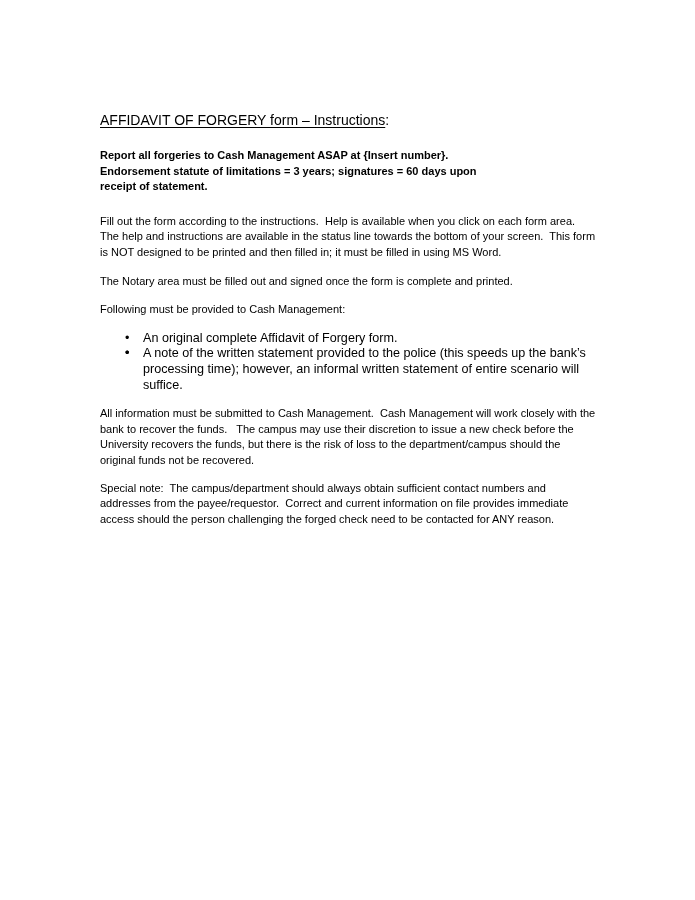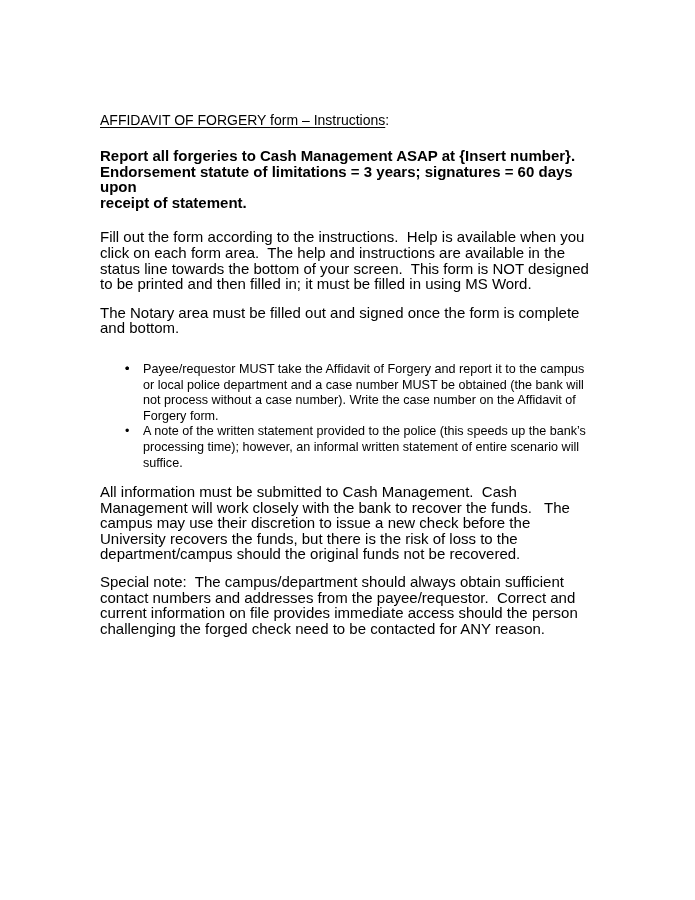--- a/index.html
+++ b/index.html
@@ -33,21 +33,21 @@
     line-height: 17px;
     font-weight: normal;
     margin: 0 0 0 0;
     white-space: nowrap;
   }
   .doc-title .u {
     text-decoration: underline;
     text-underline-offset: 2px;
   }
   .para {
-    font-size: 15px;
+    font-size: 11px;
     line-height: 15.6px;
     margin: 0;
     text-align: left;
     white-space: pre-wrap;
   }
   .para.bold {
     font-weight: bold;
   }
   .gap-lg { height: 19px; }
   .gap-md { height: 13px; }
@@ -85,34 +85,35 @@
     <p class="para bold">Report all forgeries to Cash Management ASAP at {Insert number}.
 Endorsement statute of limitations = 3 years; signatures = 60 days upon
 receipt of statement.</p>
 
     <div class="gap-lg"></div>
 
     <p class="para">Fill out the form according to the instructions.  Help is available when you click on each form area.  The help and instructions are available in the status line towards the bottom of your screen.  This form is NOT designed to be printed and then filled in; it must be filled in using MS Word.</p>
 
     <div class="gap-md"></div>
 
-    <p class="para">The Notary area must be filled out and signed once the form is complete and bottom.</p>
+    <p class="para">The Notary area must be filled out and signed once the form is complete and printed.</p>
 
     <div class="gap-md"></div>
 
+    <p class="para">Following must be provided to Cash Management:</p>
 
     <div class="gap-md"></div>
 
     <ul class="bullets">
       <li class="bullet-item">
         <span class="bullet-dot">•</span>
+        <span>An original complete Affidavit of Forgery form.</span>
       </li>
       <li class="bullet-item">
         <span class="bullet-dot">•</span>
-        <span>Payee/requestor MUST take the Affidavit of Forgery and report it to the campus or local police department and a case number MUST be obtained (the bank will not process without a case number).  Write the case number on the Affidavit of Forgery form.</span>
       </li>
       <li class="bullet-item">
         <span class="bullet-dot">•</span>
         <span>A note of the written statement provided to the police (this speeds up the bank’s processing time); however, an informal written statement of entire scenario will suffice.</span>
       </li>
     </ul>
 
     <div class="gap-md"></div>
 
     <p class="para">All information must be submitted to Cash Management.  Cash Management will work closely with the bank to recover the funds.   The campus may use their discretion to issue a new check before the University recovers the funds, but there is the risk of loss to the department/campus should the original funds not be recovered.</p>

